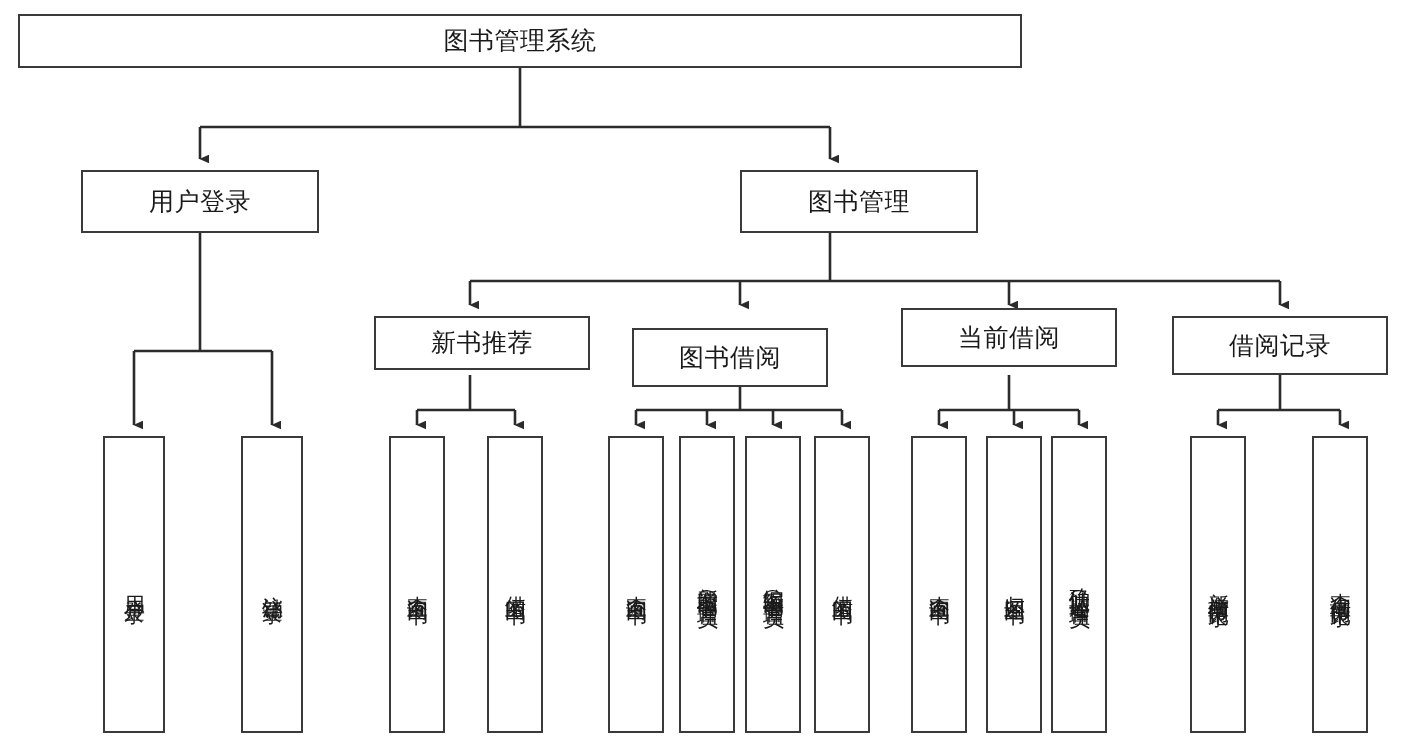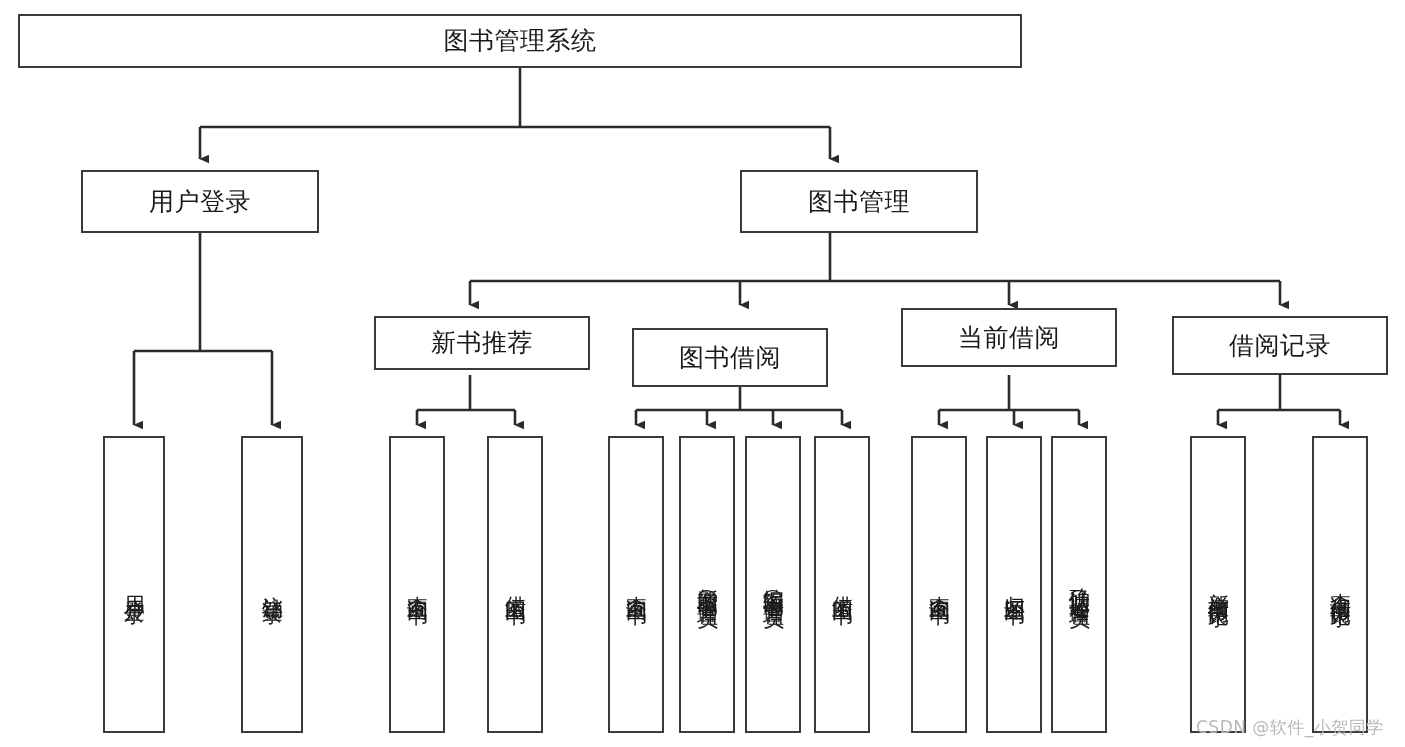--- a/index.html
+++ b/index.html
@@ -166,15 +166,14 @@
         <div class="node-label-v">确认归还（管理员）</div>
       </div>
       <div class="node-box" style="left: 1190px; top: 436px; width: 56px; height: 297px;">
         <div class="node-label-v">新增借阅记录</div>
       </div>
       <div class="node-box" style="left: 1312px; top: 436px; width: 56px; height: 297px;">
         <div class="node-label-v">查询借阅记录</div>
       </div>
     </div>
 
-  <div class="watermark" style="left: 1196px; top: 716px;">CSDN @软件_小贺同学</div>
 
 </div>
 
 </body></html>

